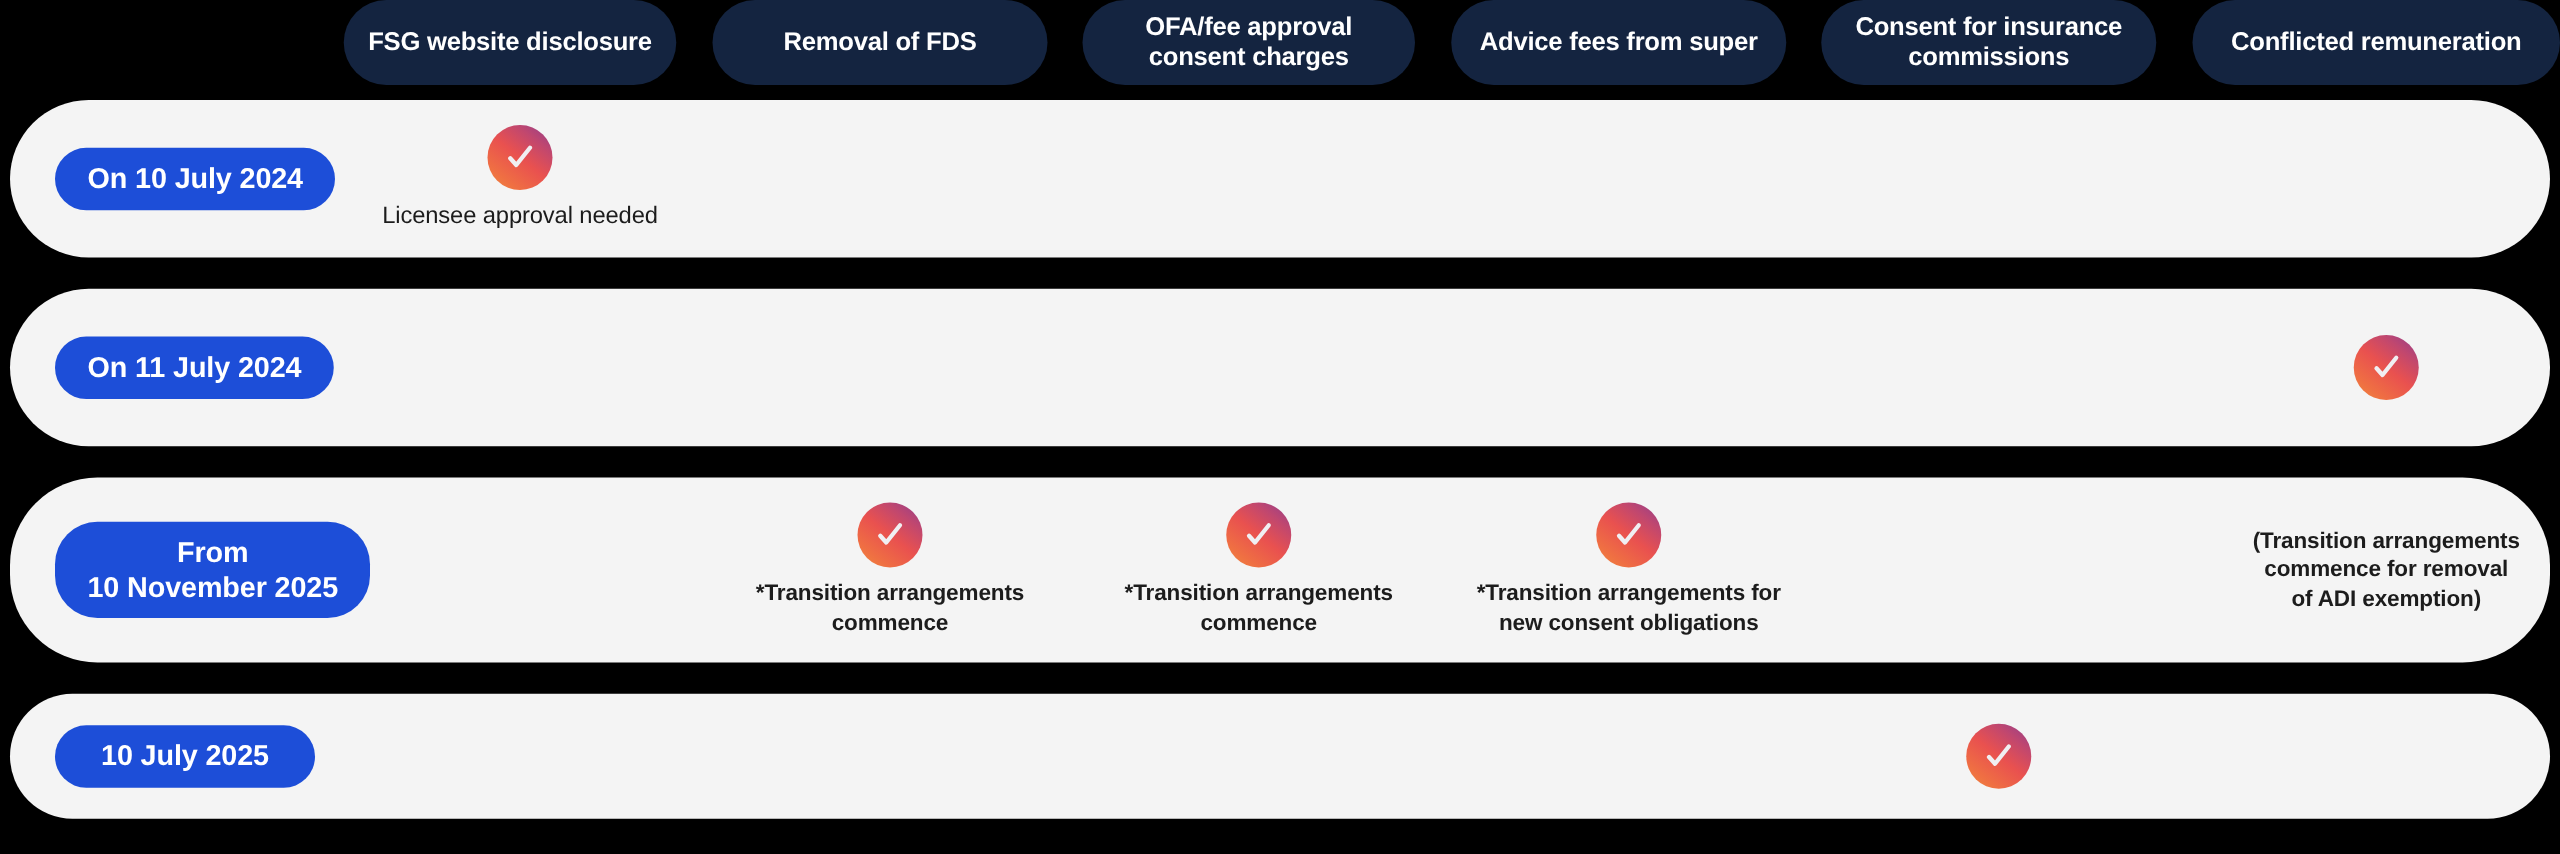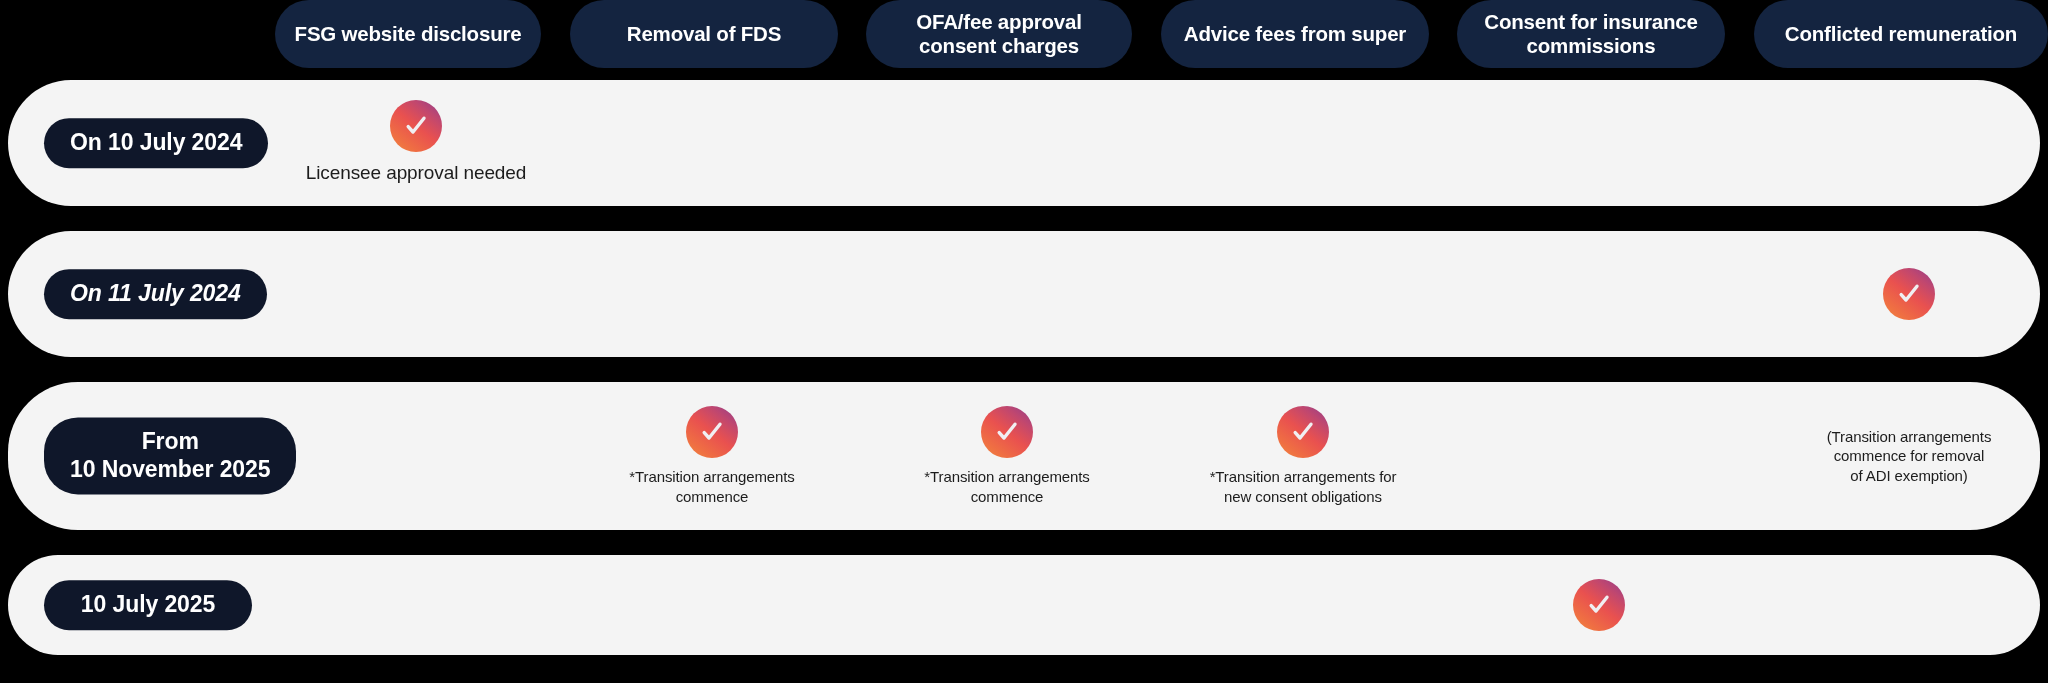--- a/index.html
+++ b/index.html
@@ -58,21 +58,21 @@
     width: 2032px;
     background: #f4f4f4;
     border-radius: 70px;
   }
 
   .date-badge {
     position: absolute;
     left: 36px;
     top: 50%;
     transform: translateY(-50%);
-    background: #0f172a;
+    background: #1d4ed8;
     border-radius: 34px;
     display: flex;
     align-items: center;
     justify-content: center;
     padding: 11px 26px;
     min-width: 208px;
   }
 
   .date-badge-label {
     color: #ffffff;
@@ -111,22 +111,22 @@
     align-items: center;
     justify-content: center;
     flex: 0 0 auto;
   }
 
   .check-icon svg { display: block; }
 
   .cell-caption {
     margin-top: 9px;
     color: #1c1c1c;
-    font-size: 15px;
-    font-weight: 400;
+    font-size: 18px;
+    font-weight: 700;
     line-height: 1.28;
     text-align: center;
     letter-spacing: -0.1px;
     white-space: pre-line;
   }
 
   .cell-caption.nocheck { margin-top: 0; }
 
   .cell-caption.plain {
     font-size: 19px;
@@ -170,21 +170,21 @@
           <div class="cell-inner">
             <div class="check-icon">
               <svg width="30" height="30" viewBox="0 0 30 30" aria-hidden="true">
                 <path d="M7.2 15.6 L12.0 21.0 L23.0 7.2" fill="none" stroke="#f0eff2" stroke-width="3.4" stroke-linecap="round" stroke-linejoin="round"></path>
               </svg>
             </div>
             <div class="cell-caption plain">Licensee approval  needed</div>
           </div>
         </div>
       </div>
-      <div class="data-row" style="top: 231px; height: 126px; font-style: italic;">
+      <div class="data-row" style="top: 231px; height: 126px;">
         <div class="date-badge">
           <div class="date-badge-label">On 11 July 2024</div>
         </div>
         <div class="cell" style="left: 1754px; width: 294px;">
           <div class="cell-inner">
             <div class="check-icon">
               <svg width="30" height="30" viewBox="0 0 30 30" aria-hidden="true">
                 <path d="M7.2 15.6 L12.0 21.0 L23.0 7.2" fill="none" stroke="#f0eff2" stroke-width="3.4" stroke-linecap="round" stroke-linejoin="round"></path>
               </svg>
             </div>

